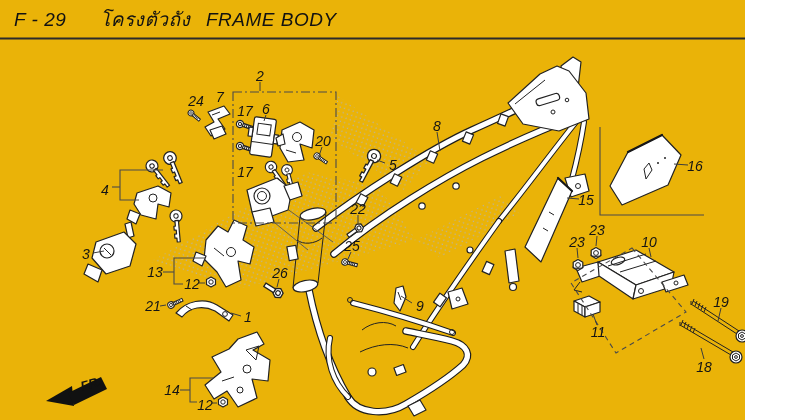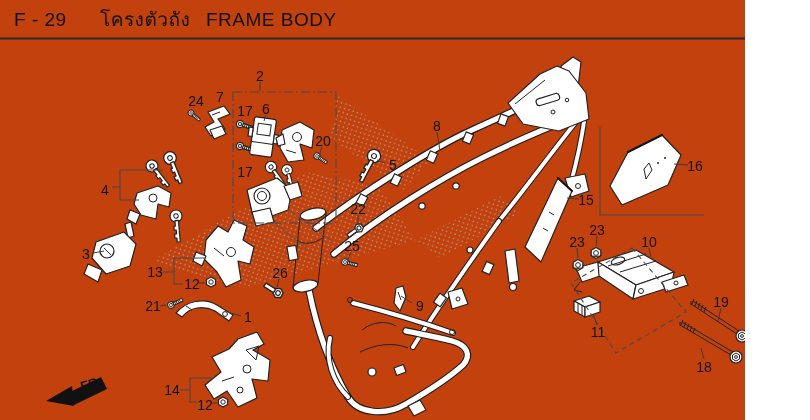--- a/index.html
+++ b/index.html
@@ -1,16 +1,16 @@
 <!DOCTYPE html>
 <html><head>
 <meta charset="utf-8">
 <style>
   html,body{margin:0;padding:0;background:#fff;}
-  #stage{position:relative;width:745px;height:420px;background:#c2410c;overflow:hidden;}
+  #stage{position:relative;width:745px;height:420px;background:#eab308;overflow:hidden;font-style:italic;}
   svg{display:block;}
   svg text{font-family:"Liberation Sans","DejaVu Sans",sans-serif;}
   .title{font-size:19px;fill:#121212;letter-spacing:.5px;}
   .rule{stroke:#2b2b2b;stroke-width:2;}
   .callout{font-size:14px;fill:#141414;text-anchor:middle;dominant-baseline:central;}
   .leader{stroke:#3c3c3c;stroke-width:1;}
   .groupbox{fill:none;stroke:#4a4a4a;stroke-width:1.1;}
   .groupline{fill:none;stroke:#4a4a4a;stroke-width:1.1;}
   .ol{fill:#ffffff;stroke:#222;stroke-width:1.2;stroke-linejoin:round;}
   .ln{fill:none;stroke:#222;stroke-width:1;}

